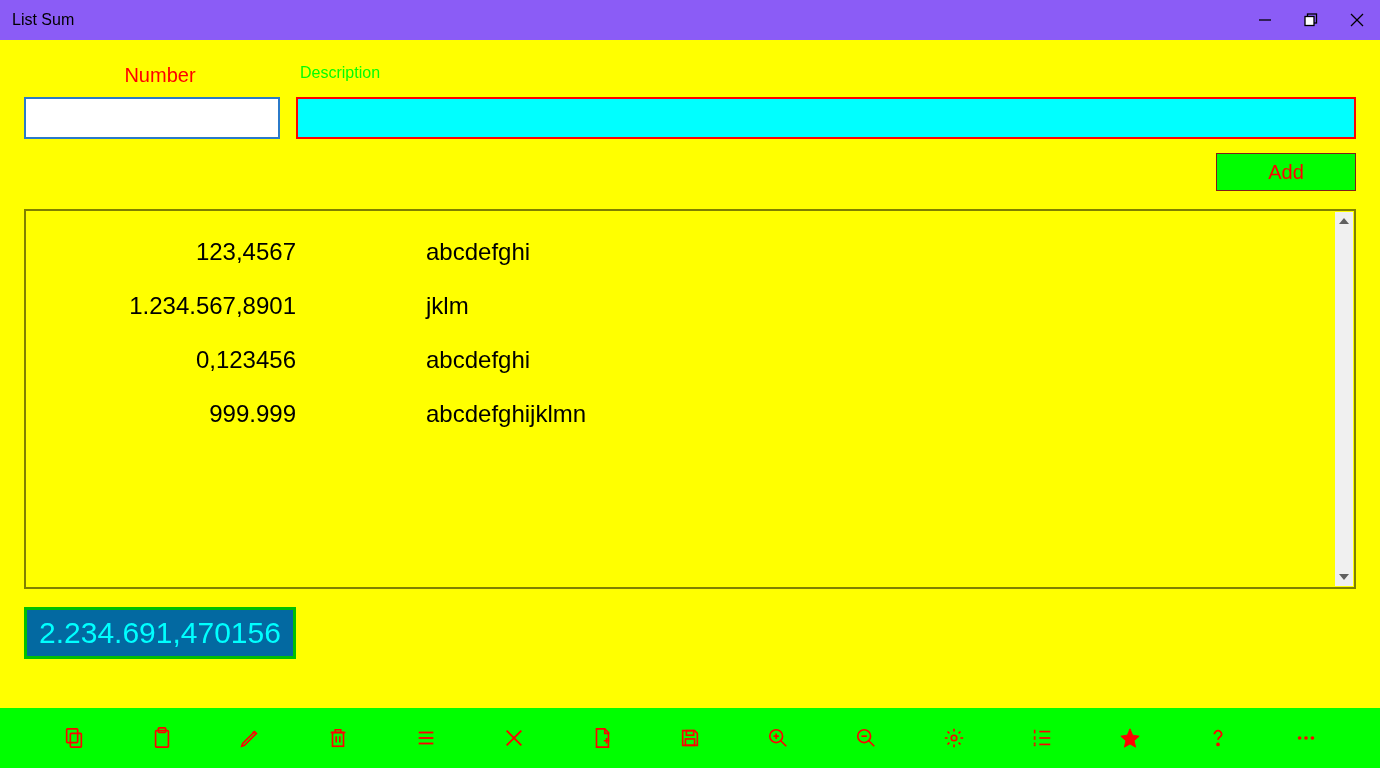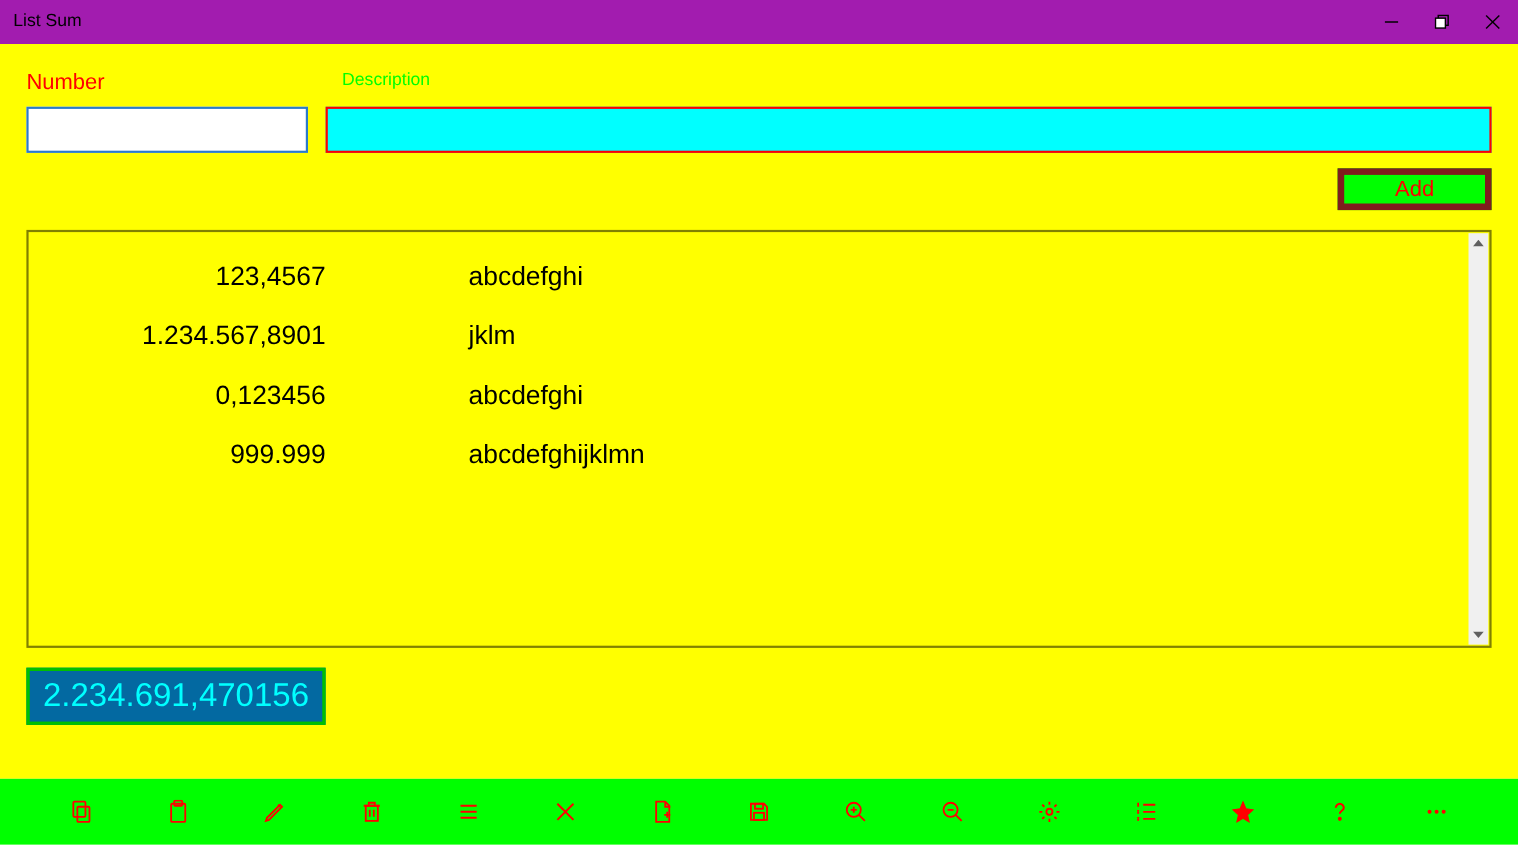--- a/index.html
+++ b/index.html
@@ -1,44 +1,44 @@
 <!DOCTYPE html>
 <html><head>
 <meta charset="utf-8">
 <style>
   * { box-sizing: border-box; margin: 0; padding: 0; }
   html, body { width: 1380px; height: 768px; font-family: "Segoe UI", Arial, sans-serif; overflow: hidden; background: #fff; }
   .titlebar {
     height: 40px; display: flex; align-items: center; justify-content: space-between;
-    padding: 0 0 0 12px; background: #a21caf; font-size: 16px; color: #000;
+    padding: 0 0 0 12px; background: #8b5cf6; font-size: 16px; color: #000;
   }
   .titlebar .title { font-weight: 400; }
   .winbtns { display: flex; height: 100%; }
   .winbtn { width: 46px; display: flex; align-items: center; justify-content: center; }
   .winbtn svg { display: block; }
   .app {
     background: #ffff00; height: 668px; padding: 24px 24px 0 24px;
     display: flex; flex-direction: column;
   }
-  .labels { display: flex; gap: 15px; }
+  .labels { display: flex; gap: 4px; text-align: center; }
   .labels .lbl-number { width: 272px; color: #ff0000; font-size: 20px; }
   .labels .lbl-desc   { color: #00ff00; font-size: 16px; }
   .inputs { display: flex; gap: 16px; margin-top: 10px; }
   .inputs input {
     height: 42px; font-size: 20px; padding: 4px 6px; outline: none;
   }
   .num-input {
     width: 256px; border: 2px solid #2b7ac9; background: #fff;
   }
   .desc-input {
     flex: 1; border: 2px solid #ff0000; background: #00ffff;
   }
   .addrow { display: flex; justify-content: flex-end; margin-top: 14px; }
   .add-btn {
-    width: 140px; height: 38px; border: 6px solid #7f1d1d; background: #00ff00;
+    width: 140px; height: 38px; border: 1px solid #7f1d1d; background: #00ff00;
     color: #ff0000; font-size: 20px; cursor: pointer;
   }
   .listbox {
     margin-top: 18px; height: 380px; border: 2px solid #808000;
     background: #ffff00; position: relative; overflow: hidden;
   }
   .listbox-content { padding: 14px 20px 14px 0; height: 100%; }
   .row { display: flex; height: 54px; align-items: center; font-size: 24px; color: #000; }
   .row .num { width: 280px; text-align: right; padding-right: 10px; }
   .row .desc { padding-left: 120px; }

